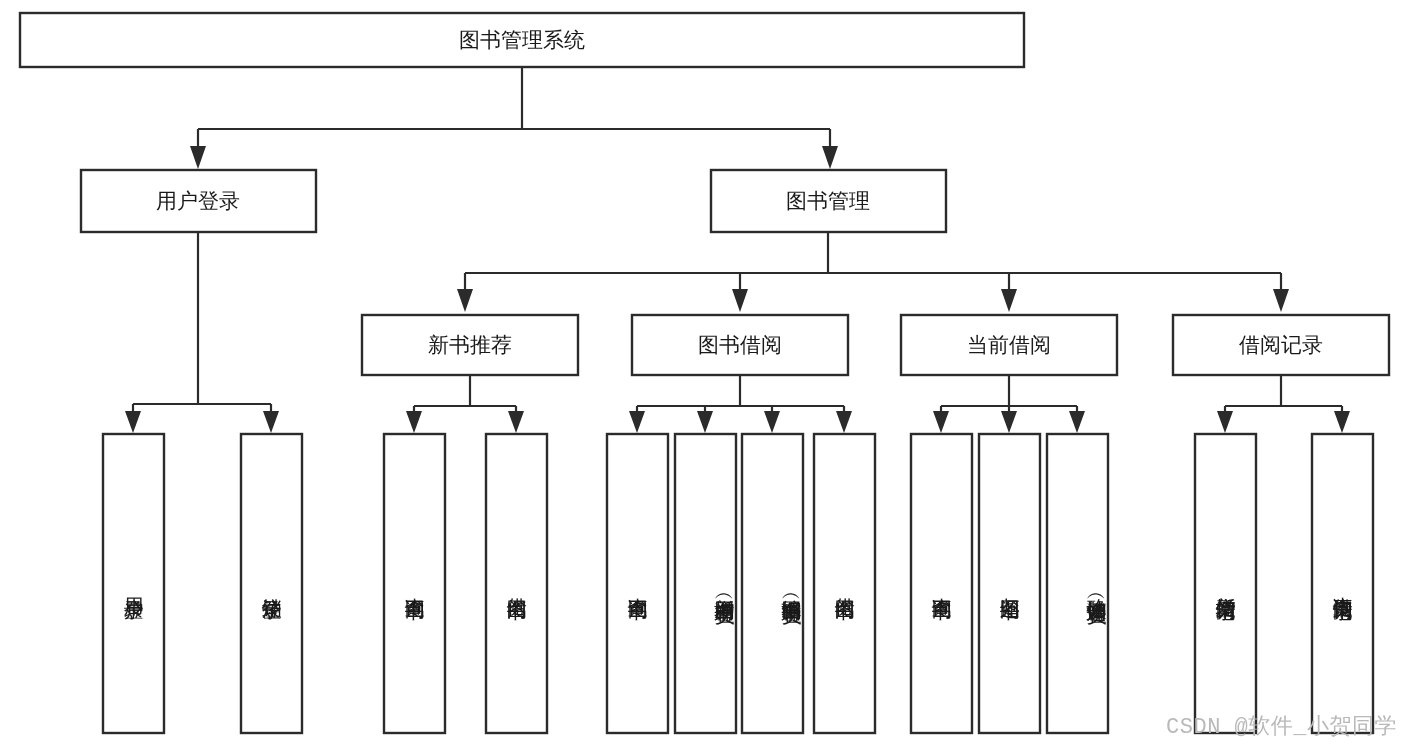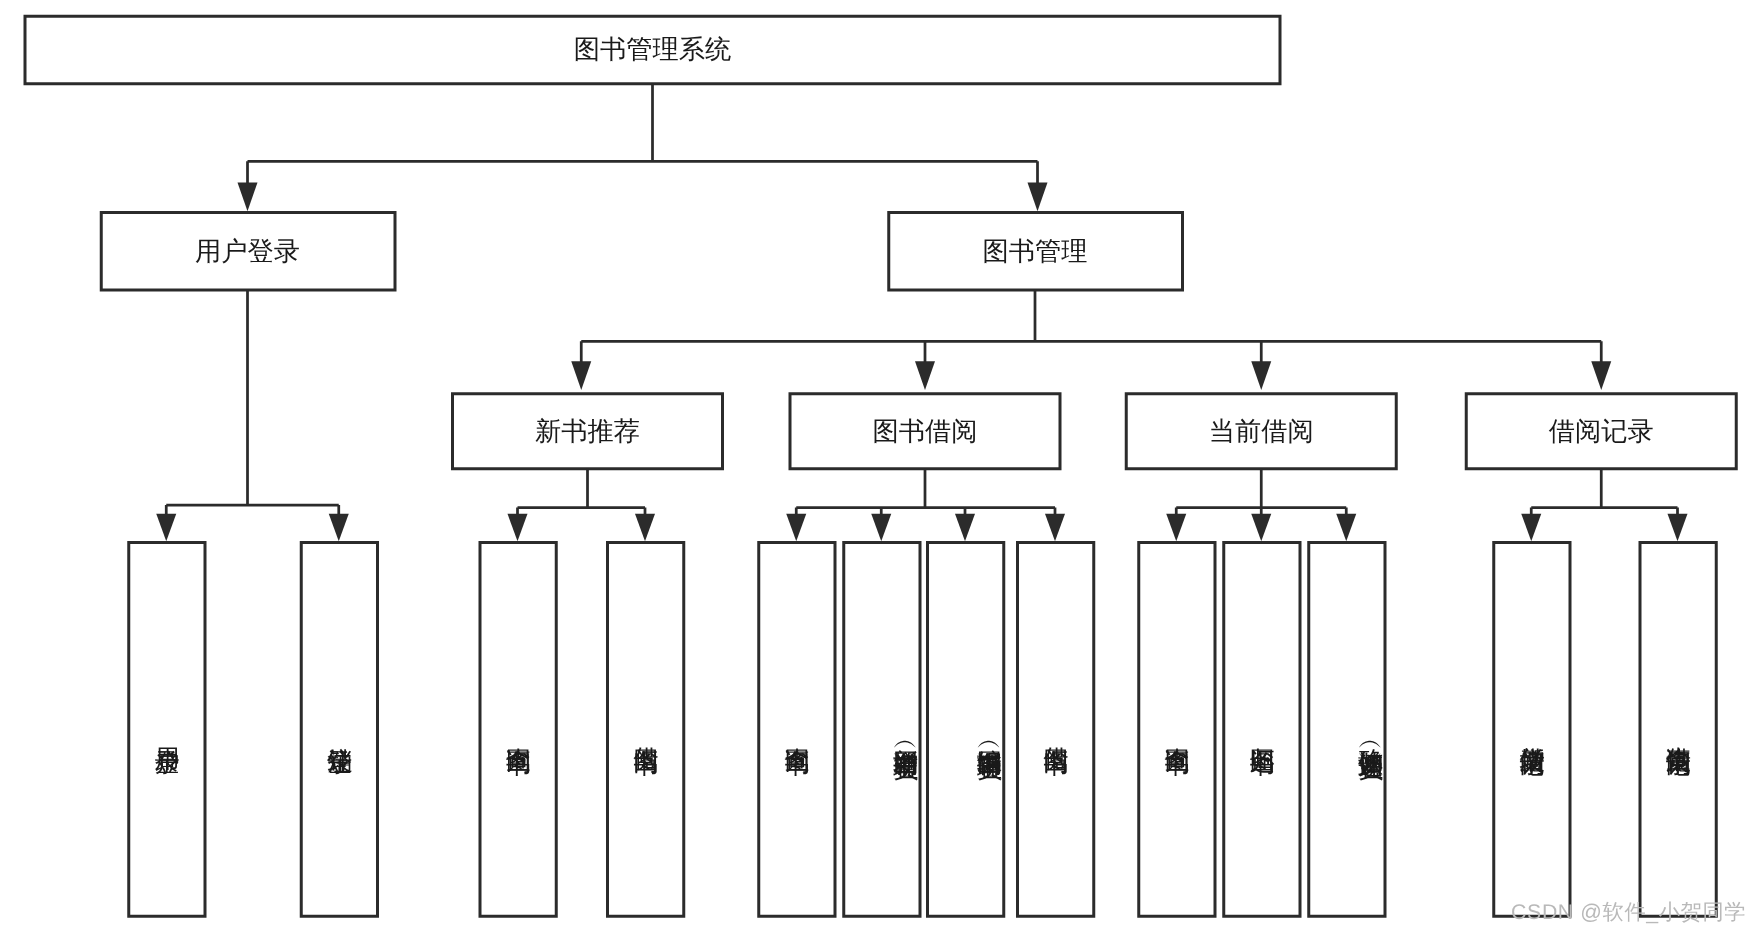--- a/index.html
+++ b/index.html
@@ -61,22 +61,22 @@
     line-height: 1.18;
     color: #1a1a1a;
     letter-spacing: 1px;
     pointer-events: none;
     white-space: nowrap;
   }
   #watermark {
     position: absolute;
     right: 8px;
     bottom: 6px;
-    font-family: Liberation Sans, sans-serif;
-    font-size: 17px;
+    font-family: Liberation Mono, monospace;
+    font-size: 22px;
     color: #b9b9b9;
     letter-spacing: 0.5px;
     user-select: none;
   }
 </style>
 </head>
 <body>
 
 <div id="diagram-root">
 

